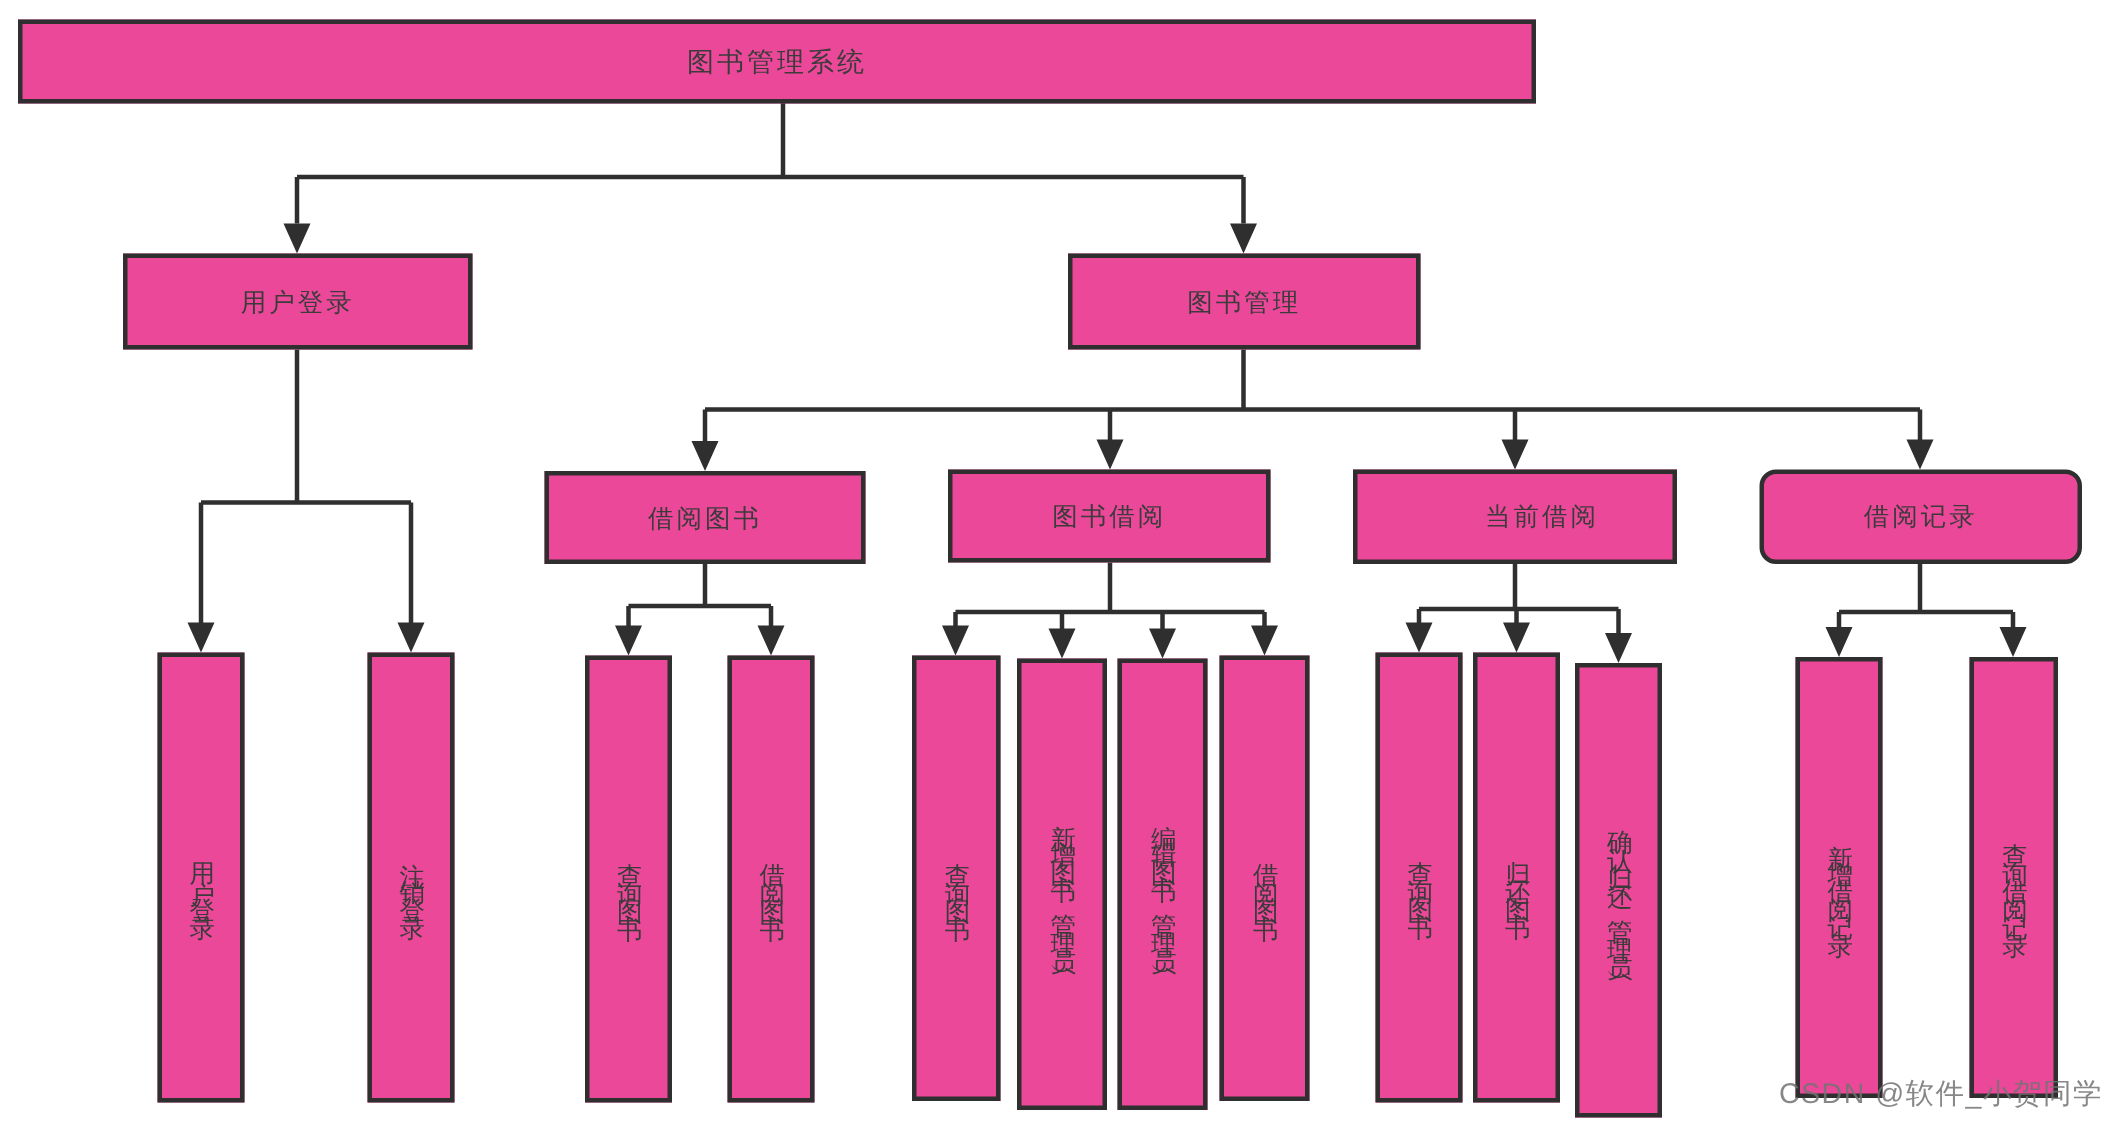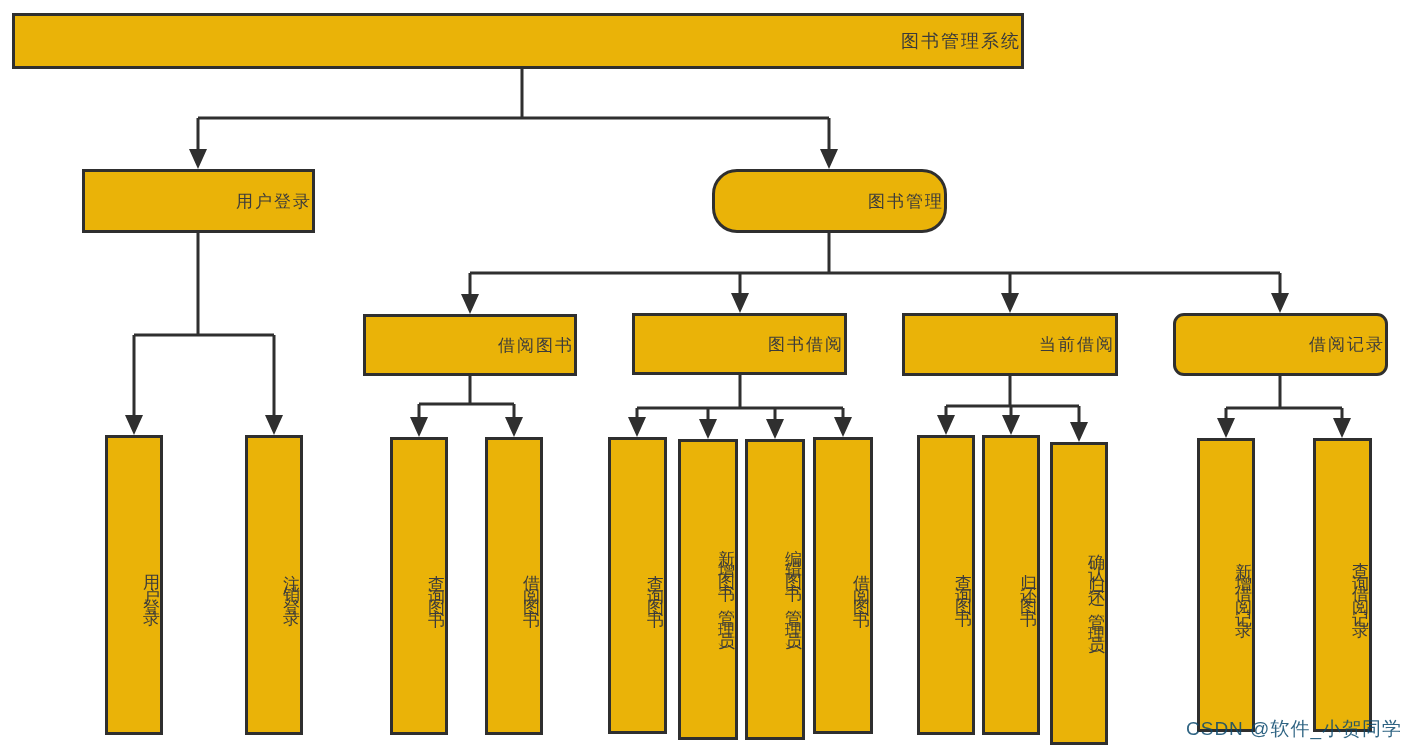--- a/index.html
+++ b/index.html
@@ -8,25 +8,25 @@
     width: 1405px;
     height: 747px;
     background: #ffffff;
     overflow: hidden;
     font-family: "Liberation Sans", "DejaVu Sans", sans-serif;
   }
   .node {
     position: absolute;
     box-sizing: border-box;
     border: 3px solid #2f2f2f;
-    background: #eab308;
+    background: #ec4899;
     color: #3b3b3b;
     display: flex;
     align-items: center;
-    justify-content: flex-end;
+    justify-content: center;
   }
   .hbox { font-size: 17px; }
   .hbox .lbl { letter-spacing: 2px; white-space: nowrap; }
   .root-box { font-size: 18px; }
   .vbox .lbl {
     writing-mode: vertical-rl;
     text-orientation: mixed;
     font-size: 17px;
     line-height: 1.1;
     letter-spacing: 12px;
@@ -37,21 +37,21 @@
     left: 0; top: 0;
     width: 1405px; height: 747px;
   }
   svg.connectors path.line { stroke: #2f2f2f; stroke-width: 3; fill: none; }
   svg.connectors path.head { fill: #2f2f2f; stroke: none; }
   .watermark {
     position: absolute;
     left: 1186px;
     top: 716px;
     font-size: 19px;
-    color: #0c4a6e;
+    color: #737373;
     opacity: 0.85;
     letter-spacing: 1px;
     white-space: nowrap;
     z-index: 5;
   }
 </style>
 </head>
 <body>
 
 <div class="stage">
@@ -87,21 +87,21 @@
     </g>
   </svg>
 
   <div class="node hbox root-box" style="left:12px; top:13px; width:1012px; height:56px;">
     <span class="lbl">图书管理系统</span>
   </div>
 
   <div class="node hbox" style="left:82px; top:169px; width:233px; height:64px;">
     <span class="lbl">用户登录</span>
   </div>
-  <div class="node hbox" style="left:712px; top:169px; width:235px; height:64px;border-radius:25px;">
+  <div class="node hbox" style="left:712px; top:169px; width:235px; height:64px;">
     <span class="lbl">图书管理</span>
   </div>
 
   <div class="node hbox" style="left:363px; top:314px; width:214px; height:62px;">
     <span class="lbl">借阅图书</span>
   </div>
   <div class="node hbox" style="left:632px; top:313px; width:215px; height:62px;">
     <span class="lbl">图书借阅</span>
   </div>
   <div class="node hbox" style="left:902px; top:313px; width:216px; height:63px;padding-left:36px;">

